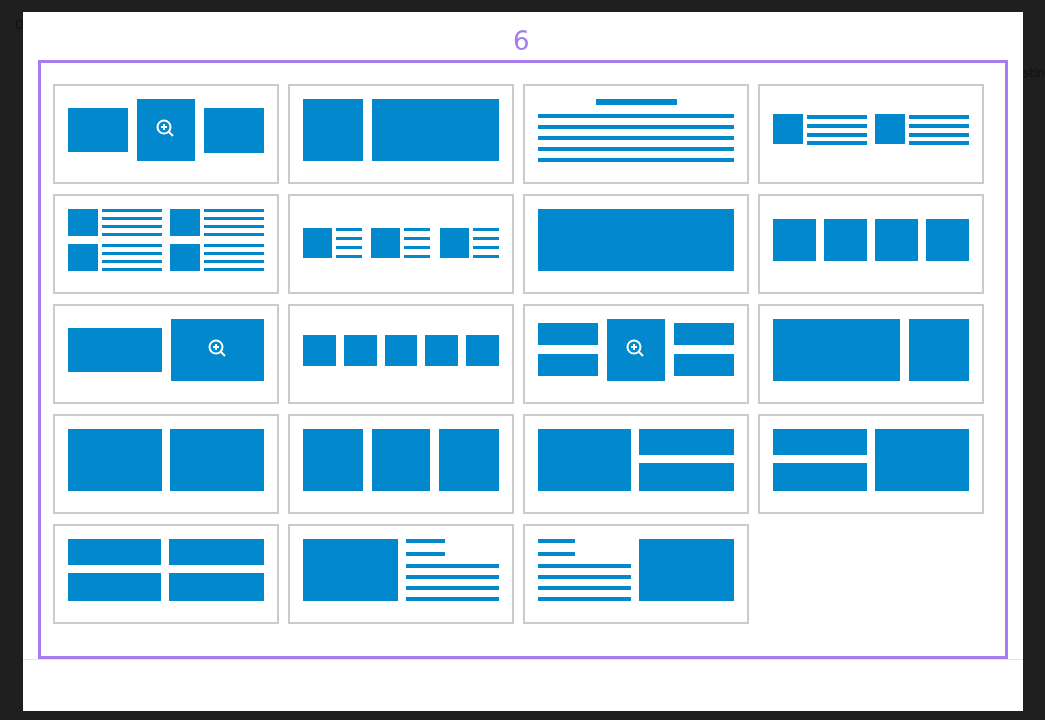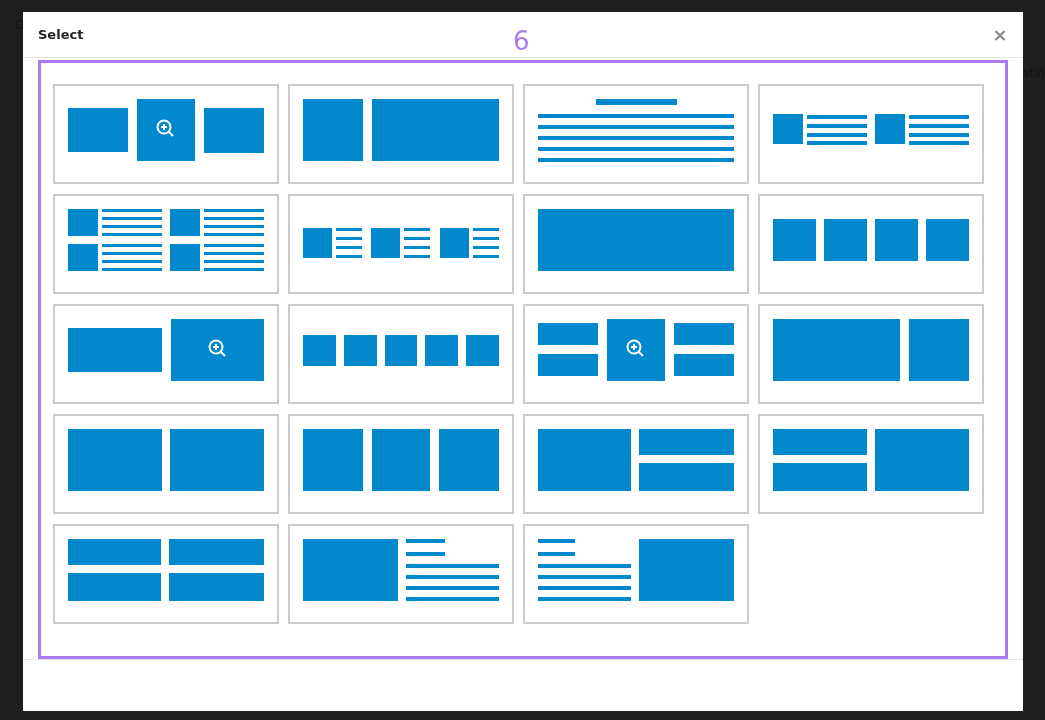--- a/index.html
+++ b/index.html
@@ -18,24 +18,20 @@
   .card .ln { position: absolute; background: #0288cc; height: 4px; }
   .zoom-icon { position: absolute; width: 22px; height: 22px; }
 </style>
 </head>
 <body>
 
 <div class="bg-text" style="left:15px;top:18px;">D</div>
 <div class="bg-text" style="left:1023px;top:66px;">sting</div>
 
 <div class="modal">
-  <div class="modal-header">
-    <div class="modal-title">Select</div>
-    <div class="close-btn">×</div>
-  </div>
   <div class="annot-label">6</div>
   <div class="annot-box"></div>
 
   <div class="card" style="left:30px;top:72px;">
     <div class="blk" style="left:13px;top:22px;width:60px;height:44px;"></div>
     <div class="blk" style="left:82px;top:13px;width:58px;height:62px;">
       <svg class="zoom-icon" style="left:18px;top:19px;" viewBox="0 0 22 22">
           <circle cx="9" cy="9" r="6.5" fill="none" stroke="#fff" stroke-width="2"></circle>
           <line x1="13.5" y1="13.5" x2="18" y2="18" stroke="#fff" stroke-width="2"></line>
           <line x1="9" y1="6" x2="9" y2="12" stroke="#fff" stroke-width="2"></line>

